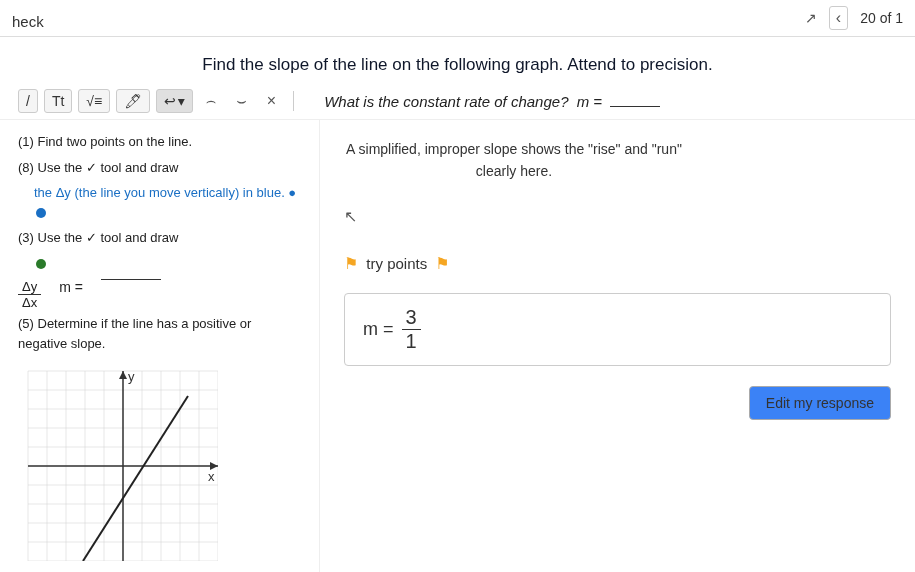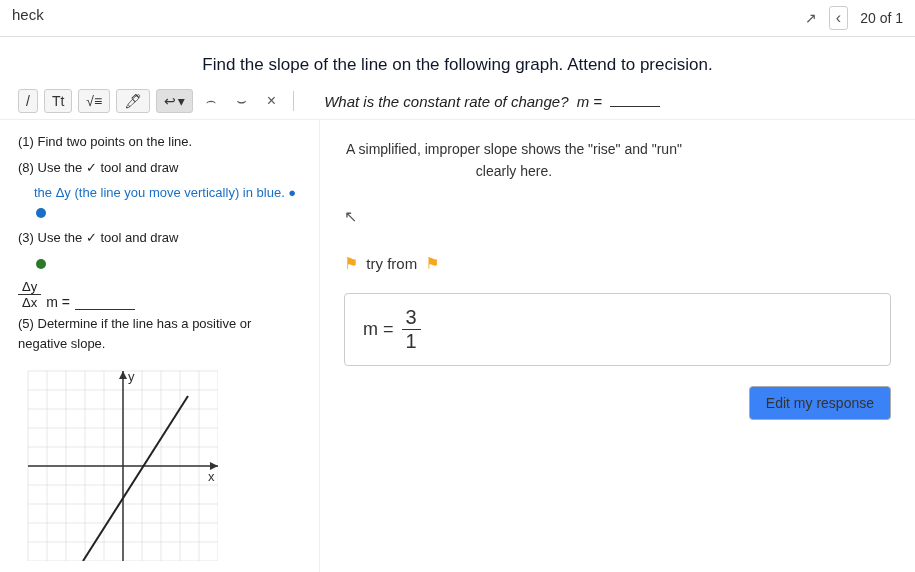--- a/index.html
+++ b/index.html
@@ -8,21 +8,21 @@
       background: #fff;
       width: 915px;
       height: 572px;
       overflow: hidden;
       position: relative;
     }
 
     
     .top-bar {
       display: flex;
-      align-items: flex-start;
+      align-items: flex-end;
       justify-content: space-between;
       padding: 6px 12px;
       border-bottom: 1px solid #ddd;
       background: #fff;
     }
     .top-bar-left {
       font-size: 15px;
       color: #333;
     }
     .top-bar-right {
@@ -108,22 +108,22 @@
       width: 320px;
       padding: 12px 18px;
       border-right: 1px solid #eee;
       font-size: 13px;
       color: #222;
     }
     .left-panel p { margin-bottom: 6px; line-height: 1.5; }
     .left-panel .step-title { font-weight: bold; }
     .fraction-display {
       display: flex;
-      align-items: flex-end;
-      gap: 5px;
+      align-items: flex-start;
+      gap: 18px;
       margin: 4px 0;
     }
     .fraction {
       display: inline-flex;
       flex-direction: column;
       align-items: center;
       font-size: 13px;
     }
     .fraction .numerator { border-bottom: 1px solid #333; padding: 0 4px; }
     .fraction .denominator { padding: 0 4px; }
@@ -339,21 +339,21 @@
   <div class="right-panel">
 
     <div class="hint-box">
       <span>A simplified, improper slope shows the "rise" and "run" clearly here.</span>
     </div>
 
     <div class="cursor-icon">↖</div>
 
     <div class="try-again-row">
       <span class="flag-icon">⚑</span>
-      <span>try from</span>
+      <span>try points</span>
       <span class="flag-icon">⚑</span>
     </div>
 
     <div class="answer-section">
       <div class="answer-display">
         <span style="font-size:18px;">m =</span>
         <span class="answer-fraction">
           <span class="num">3</span>
           <span class="den">1</span>
         </span>

